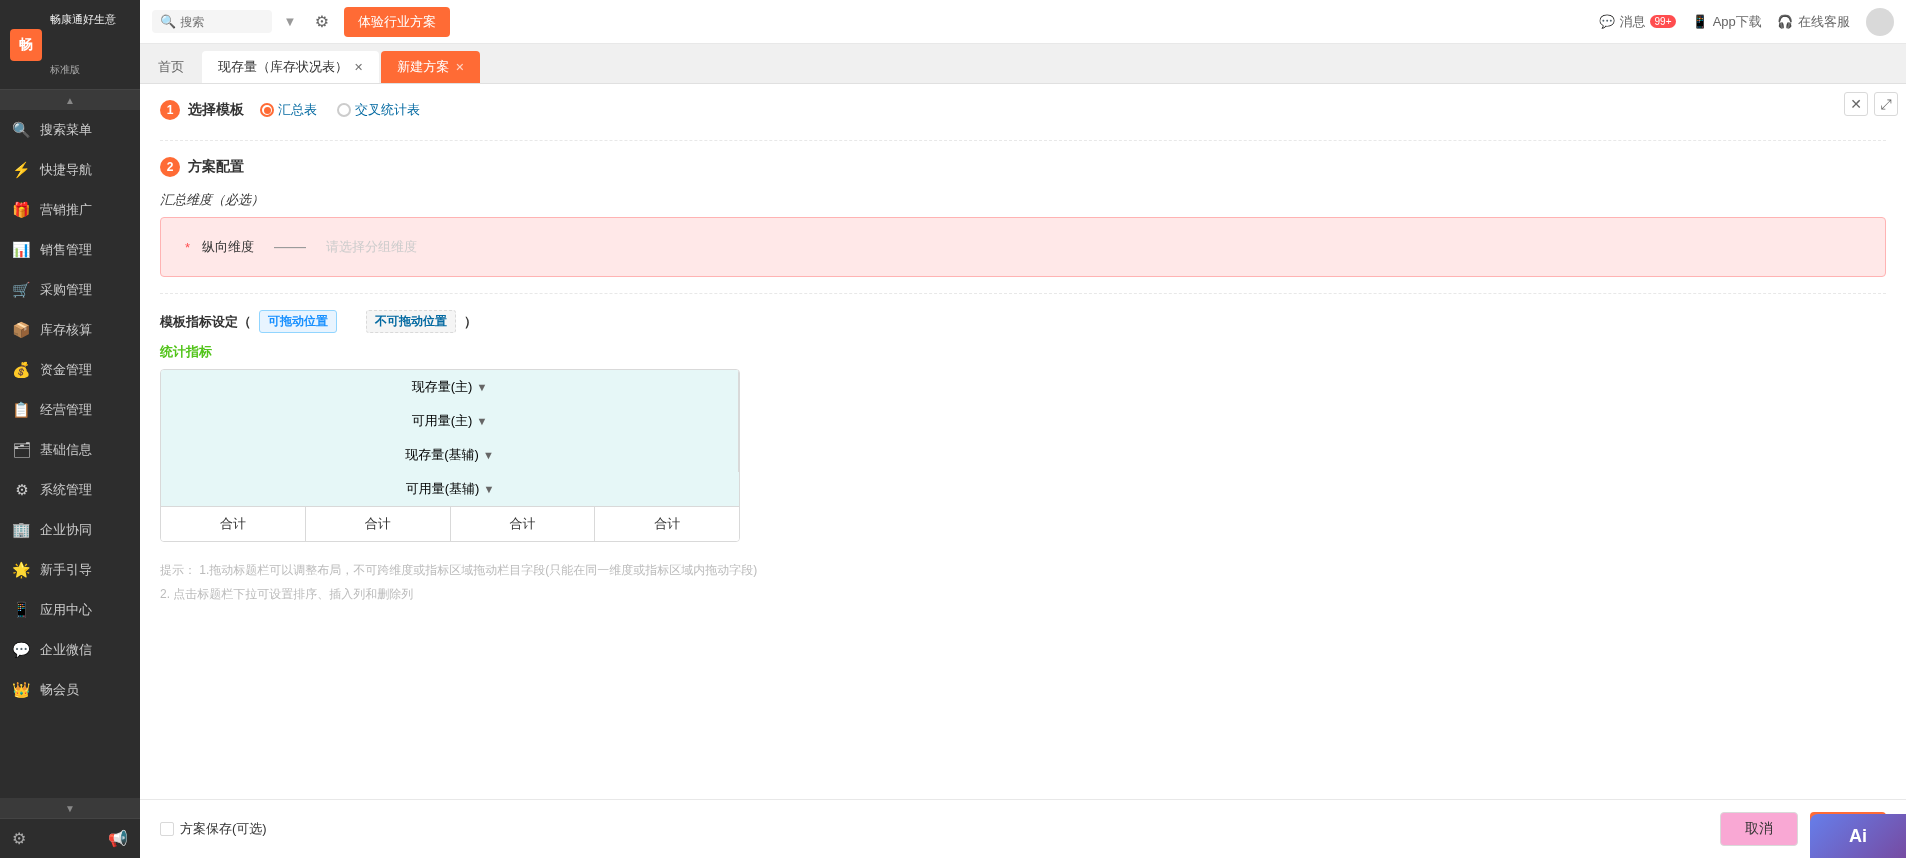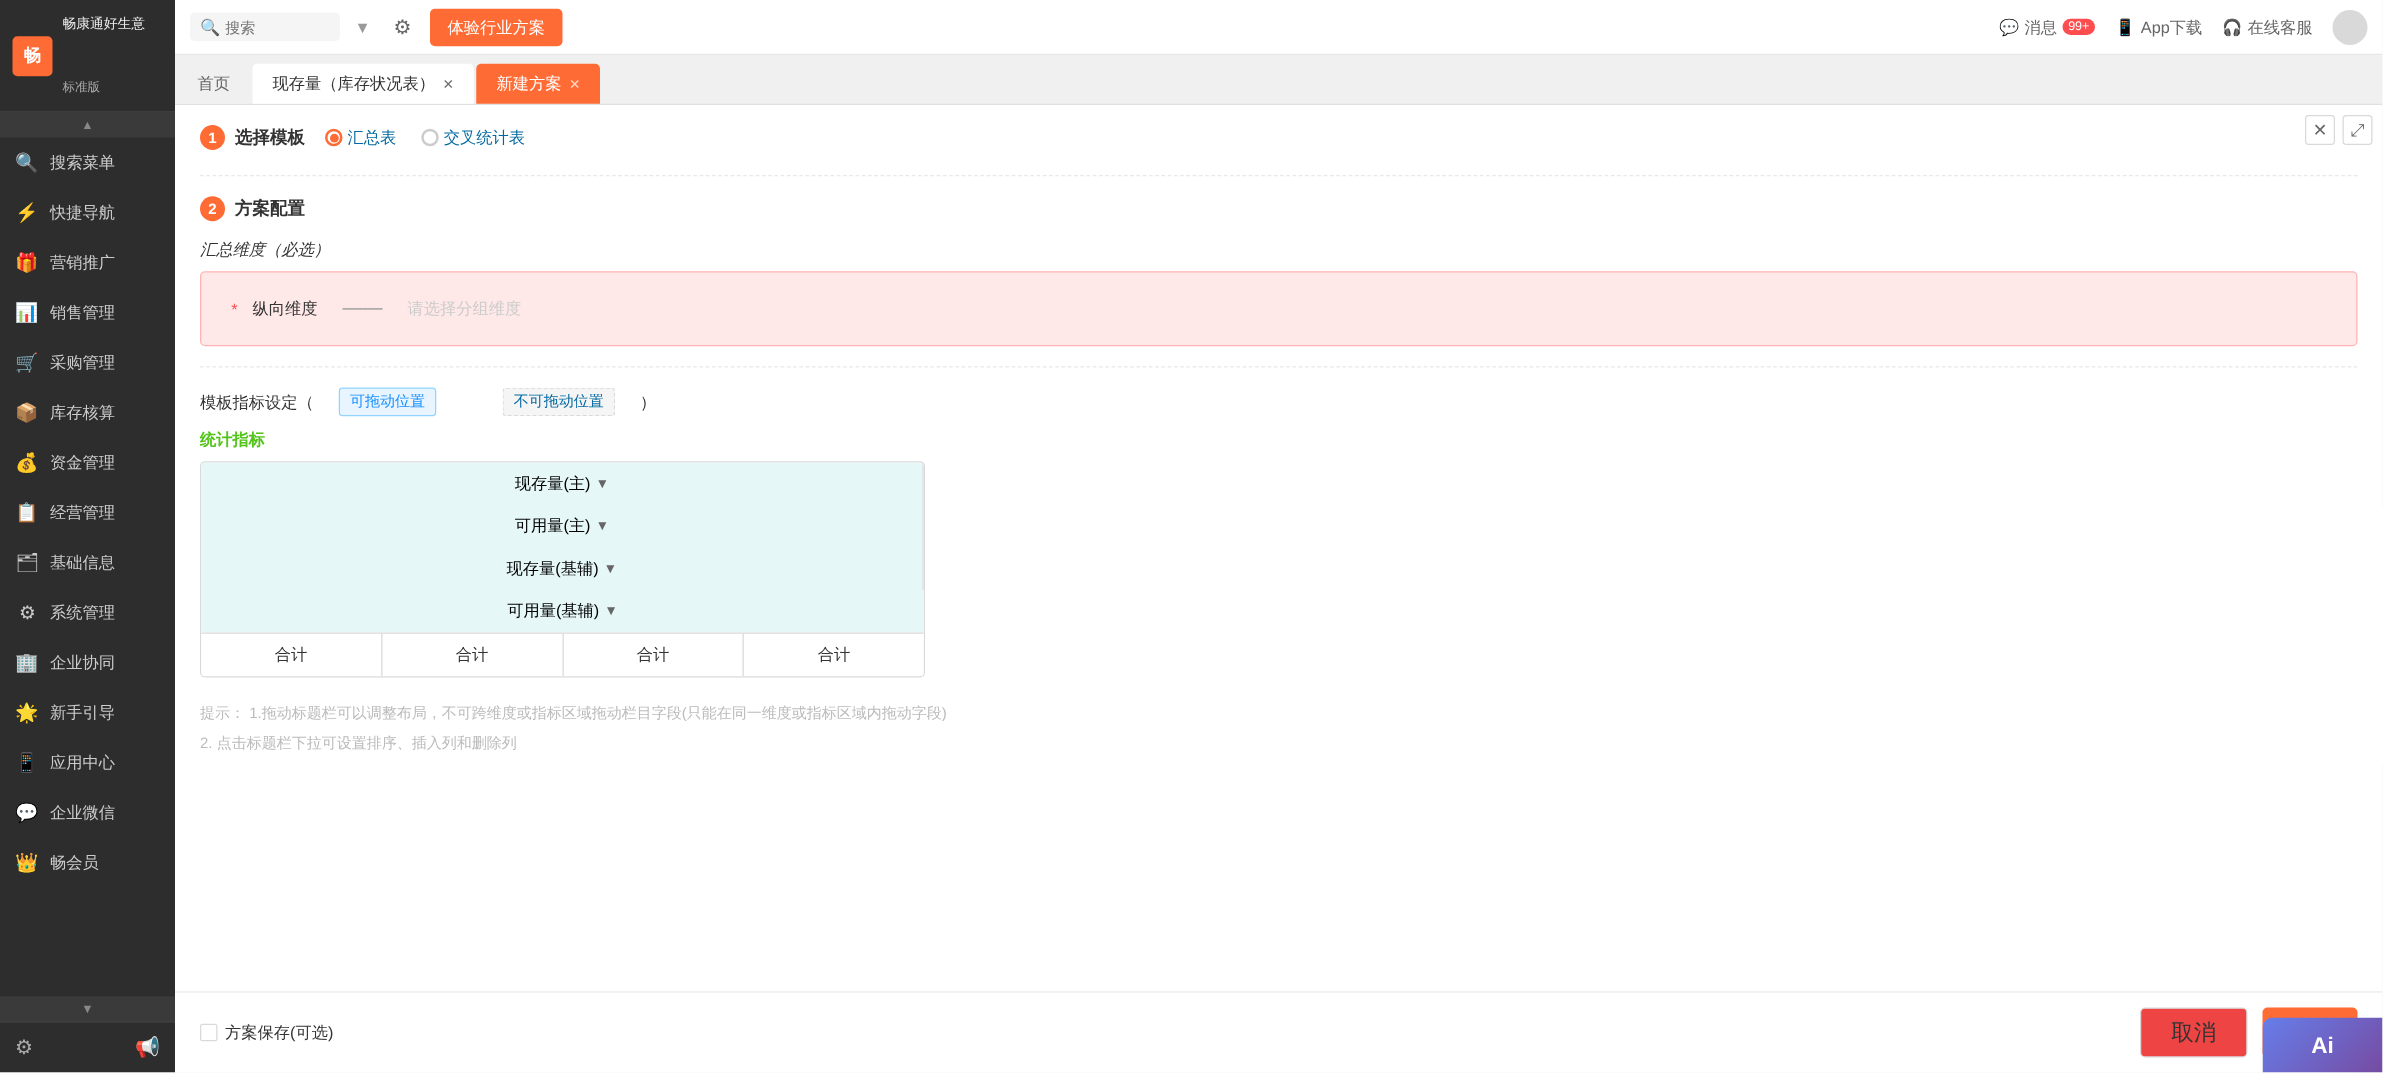--- a/index.html
+++ b/index.html
@@ -266,21 +266,22 @@
     
     .indicator-settings {
       margin-bottom: 12px;
     }
     .indicator-settings-label {
       font-size: 13px;
       color: #333;
       margin-bottom: 10px;
       display: flex;
       align-items: center;
-      gap: 20px;
+      gap: 8px;
+      font-weight: bold;
     }
     .drag-badge {
       background: #e8f4ff;
       border: 1px solid #91d5ff;
       border-radius: 3px;
       padding: 2px 8px;
       font-size: 12px;
       color: #1890ff;
     }
     .no-drag-badge {
@@ -369,23 +370,23 @@
       border: 1px solid #d9d9d9;
       border-radius: 2px;
       cursor: pointer;
     }
     .footer-btns {
       display: flex; gap: 12px;
     }
     .btn-cancel {
       padding: 7px 24px;
       border: 1px solid #d9d9d9;
-      background: #ef4444;
+      background: #f9a8d4;
       border-radius: 4px;
-      font-size: 18px;
+      font-size: 14px;
       color: #333;
       cursor: pointer;
     }
     .btn-query {
       padding: 7px 24px;
       background: #ff6b35;
       border: none;
       border-radius: 4px;
       font-size: 14px;
       color: white;

